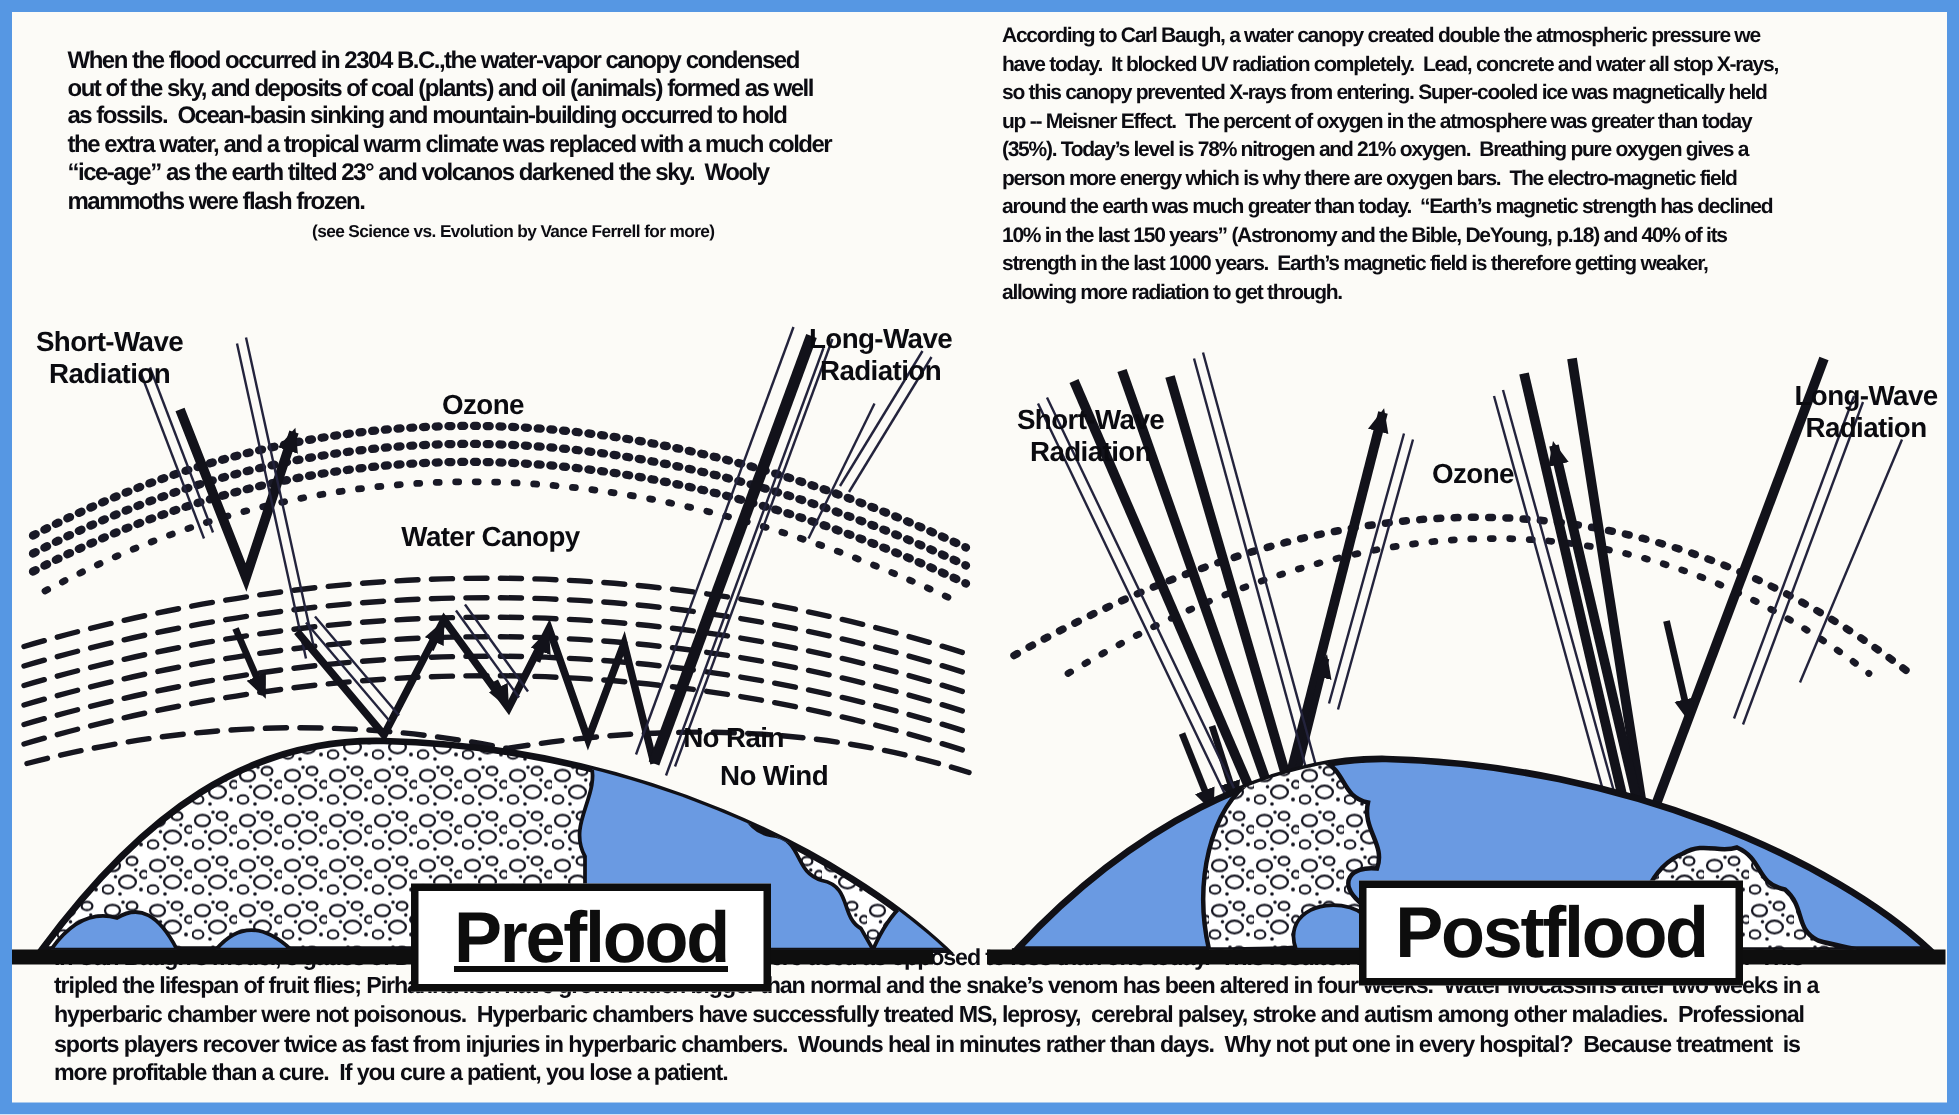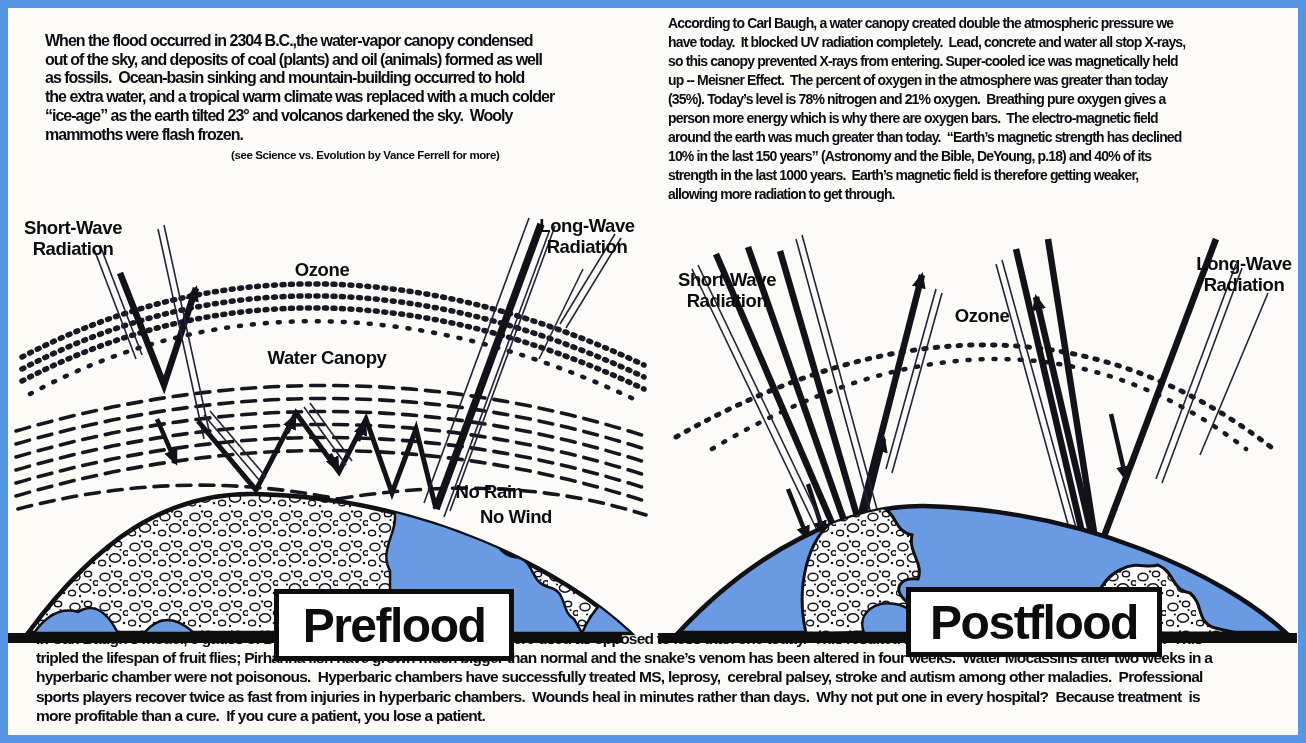--- a/index.html
+++ b/index.html
@@ -1,21 +1,21 @@
 <!DOCTYPE html>
 <html><head>
 <meta charset="utf-8">
 <style>
   html,body{margin:0;padding:0;background:#ffffff;}
   .frame{position:relative;width:1306px;height:743px;box-sizing:border-box;
          border:8px solid #5697E3;background:#FCFBF7;overflow:hidden;
          font-family:"Liberation Sans","DejaVu Sans",sans-serif;font-weight:bold;color:#0c0c12;}
   .t{position:absolute;white-space:pre;font-weight:bold;}
   .intro-left{left:37px;top:24px;font-size:16px;line-height:18.7px;letter-spacing:-1px;}
-  .credit{left:200px;top:141px;width:260px;font-size:11.5px;letter-spacing:-0.4px;text-align:left;white-space:pre;margin-left:23px;}
+  .credit{left:200px;top:141px;width:260px;font-size:11.5px;letter-spacing:-0.4px;text-align:left;white-space:pre;}
   .intro-right{left:660px;top:6px;font-size:14px;line-height:19px;letter-spacing:-0.85px;}
   .footer-text{left:28px;top:621px;font-size:15.5px;line-height:19.2px;letter-spacing:-0.75px;}
   .diag{position:absolute;top:157px;margin-top:44px;}
   .diag svg{position:absolute;left:0;top:0;}
   .diag-left{left:0;width:642px;height:460px;}
   .diag-right{left:648px;width:650px;height:460px;}
   .lbl{position:absolute;font-weight:bold;font-size:18.5px;line-height:21px;letter-spacing:-0.4px;
        text-align:center;white-space:pre-line;color:#0b0b10;}
   .titlebox{position:absolute;background:#ffffff;border:5px solid #0d0d0d;
             display:flex;align-items:center;justify-content:center;
@@ -150,21 +150,21 @@
 
     <div class="lbl" style="left:10px;top:8px;width:110px;">Short-Wave
 Radiation</div>
     <div class="lbl" style="left:524px;top:6px;width:110px;">Long-Wave
 Radiation</div>
     <div class="lbl" style="left:264px;top:50px;width:100px;">Ozone</div>
     <div class="lbl" style="left:258px;top:138px;width:122px;">Water Canopy</div>
     <div class="lbl" style="left:436px;top:272px;width:90px;">No Rain</div>
     <div class="lbl" style="left:460px;top:297px;width:96px;">No Wind</div>
 
-    <div class="titlebox" style="left:266px;top:380px;width:230px;height:62px;">
+    <div class="titlebox" style="left:266px;top:380px;width:230px;height:62px;text-decoration:underline;">
       <span>Preflood</span>
     </div>
   </div>
 
   <div class="diag diag-right">
     <svg width="650" height="460" viewBox="0 0 650 460">
       <defs>
         <pattern id="pebR" width="30" height="30" patternUnits="userSpaceOnUse">
           <rect width="30" height="30" fill="#ffffff"></rect>
           <ellipse cx="7" cy="8" rx="5" ry="3.8" fill="none" stroke="#14141f" stroke-width="1.5"></ellipse>

